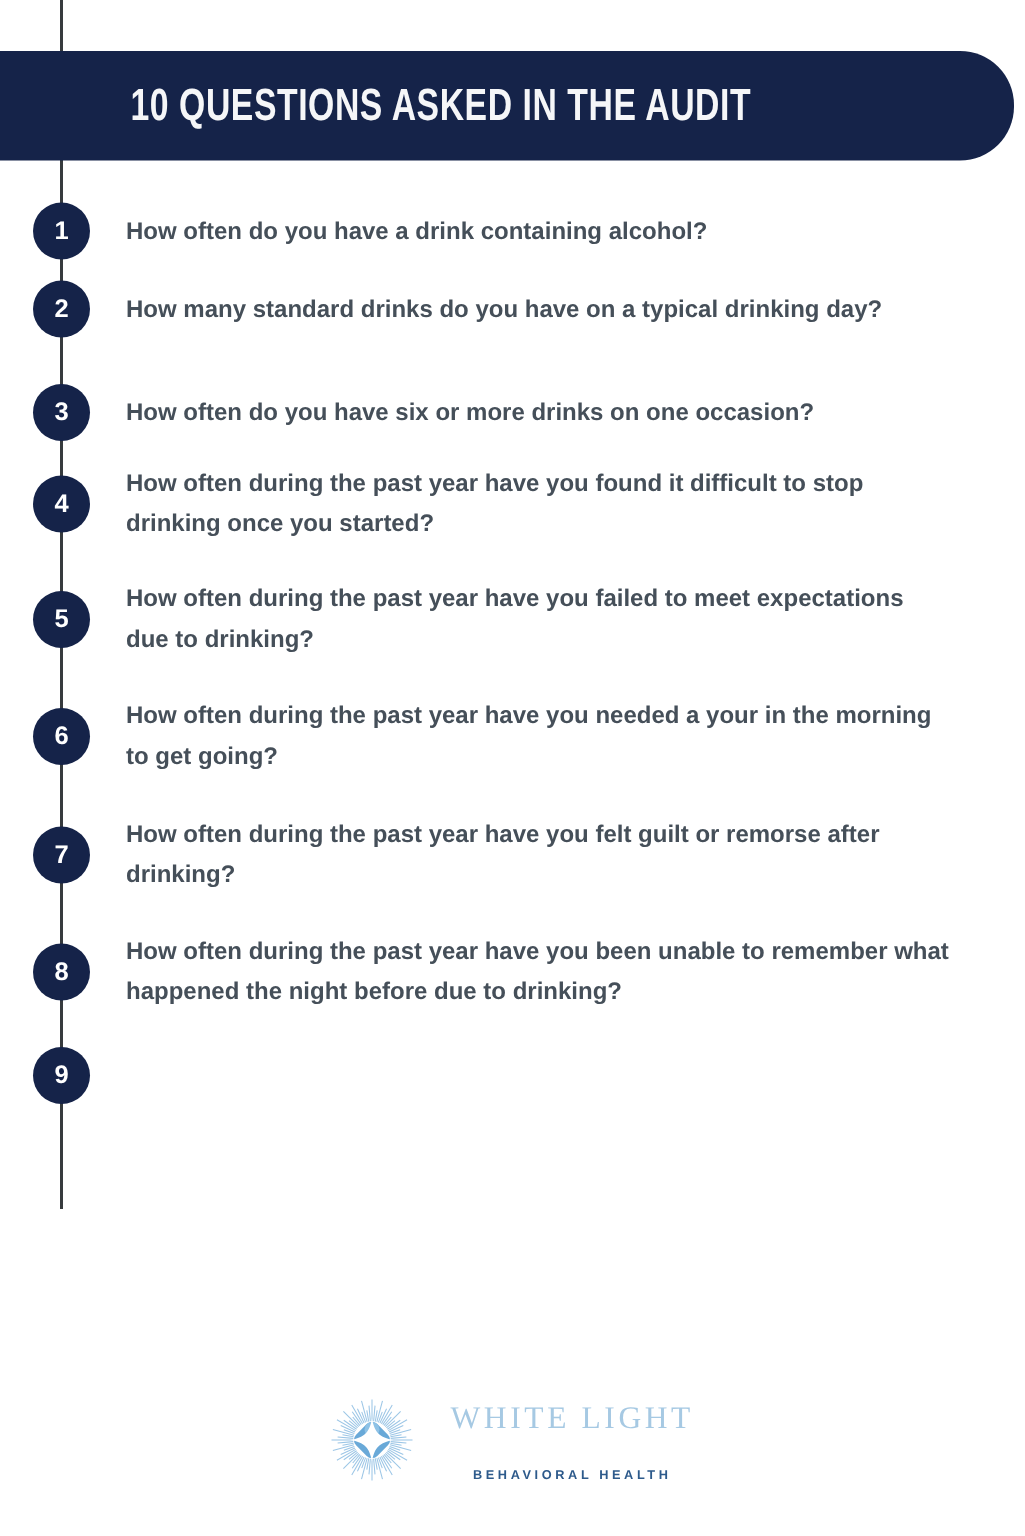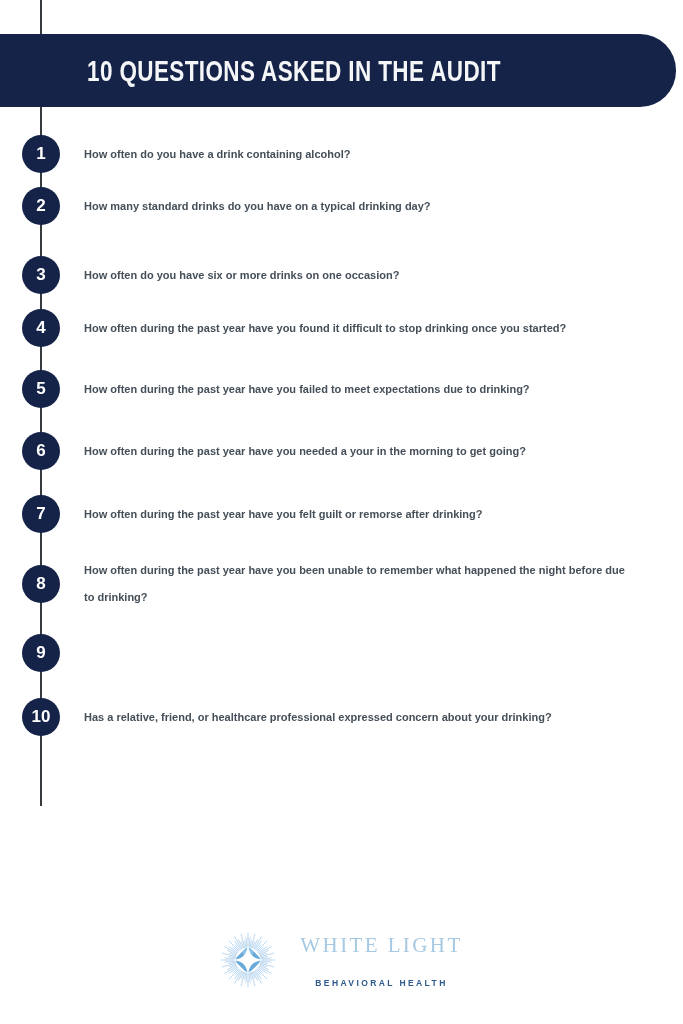--- a/index.html
+++ b/index.html
@@ -74,21 +74,21 @@
     width:38px;height:38px;
     border-radius:50%;
     background:var(--navy);
     color:#ffffff;
     display:flex;align-items:center;justify-content:center;
     font-size:17px;font-weight:bold;
   }
   .q-text{
     width:550px;
     color:var(--qtext);
-    font-size:11px;
+    font-size:16px;
     line-height:27px;
     font-weight:bold;
   }
   .footer{
     position:absolute;
     left:0;top:932px;
     width:683px;
     display:flex;align-items:center;justify-content:center;
     gap:24px;
     z-index:1;
@@ -203,28 +203,20 @@
   </div>
 
   <div class="row">
     <div class="num-col">
       <div class="num-circle">
         <span class="num">9</span>
       </div>
     </div>
   </div>
 
-  <div class="row">
-    <div class="num-col">
-      <div class="num-circle">
-        <span class="num">10</span>
-      </div>
-    </div>
-    <p class="q-text">Has a relative, friend, or healthcare professional expressed concern about your drinking?</p>
-  </div>
 </main>
 
   <footer class="footer">
     <div class="starburst">
       <svg id="rays" width="56" height="56" viewBox="0 0 56 56">
           <line x1="40.5" y1="28" x2="55" y2="28" stroke="#9cc6e6" stroke-width="0.7"></line>
           <line x1="40.45243372614682" y1="29.08944678434573" x2="50.912478056110146" y2="30.004582083196137" stroke="#9cc6e6" stroke-width="0.7"></line>
           <line x1="40.3100969126526" y1="30.170602220836628" x2="47.69615506024416" y2="31.472963553338605" stroke="#9cc6e6" stroke-width="0.7"></line>
           <line x1="40.07407282861335" y1="31.23523806378151" x2="54.079997309804845" y2="34.98811421776806" stroke="#9cc6e6" stroke-width="0.7"></line>
           <line x1="39.74615775982386" y1="32.27525179157086" x2="46.79385241571817" y2="34.84040286651337" stroke="#9cc6e6" stroke-width="0.7"></line>

